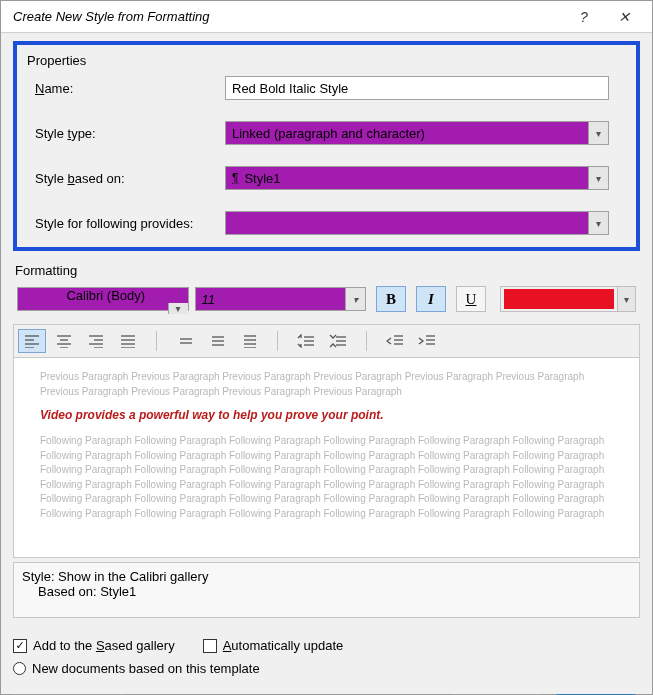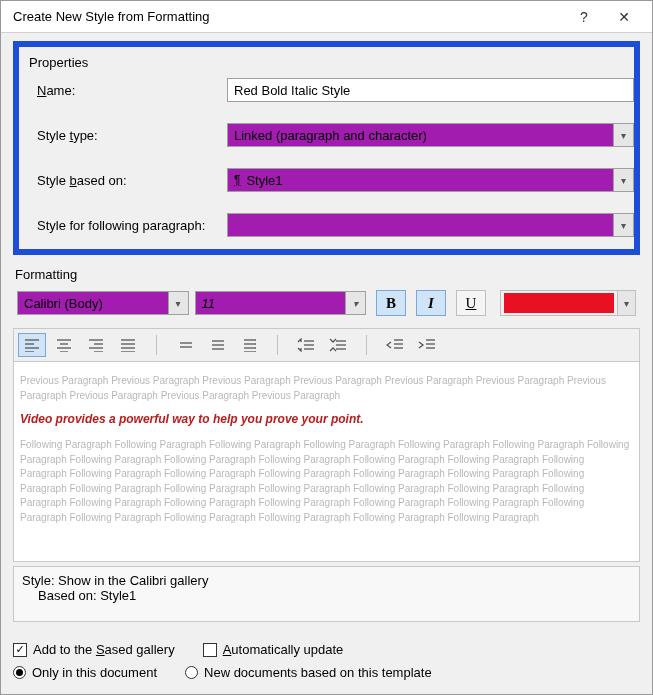--- a/index.html
+++ b/index.html
@@ -1,44 +1,44 @@
 <!DOCTYPE html>
 <html><head>
 <meta charset="utf-8">
 <style>
   * { box-sizing: border-box; font-family: "Segoe UI", Tahoma, sans-serif; }
   body { margin: 0; background: #f0f0f0; }
   .dialog { width: 653px; height: 695px; background: #f0f0f0; border: 1px solid #999; position: relative; }
-  .titlebar { height: 32px; display: flex; align-items: center; padding: 0 8px 0 12px; background: #fff; border-bottom: 1px solid #d0d0d0; }
+  .titlebar { height: 32px; display: flex; align-items: center; padding: 0 8px 0 12px; background: #fff; border-bottom: 1px solid #d0d0d0; font-style: italic; }
   .titlebar .title { flex: 1; font-size: 13px; }
   .titlebar .tbtn { width: 40px; height: 32px; display: flex; align-items: center; justify-content: center; cursor: pointer; font-size: 14px; color: #333; }
   .content { padding: 8px 12px 12px 12px; }
-  .highlightbox { border: 6px solid #1d4ed8; padding: 8px 0 12px 10px; }
+  .highlightbox { border: 4px solid #1d4ed8; padding: 8px 27px 12px 10px; }
   .section-label { font-size: 13px; color: #000; margin-bottom: 8px; }
   .row { display: flex; align-items: center; margin-bottom: 21px; }
   .row label { width: 198px; font-size: 13px; padding-left: 8px; }
   .row label .u { text-decoration: underline; }
   .textinput { flex: 1; height: 24px; border: 1px solid #a0a0a0; background: #fff; padding: 2px 6px; font-size: 13px; }
   .combo { flex: 1; height: 24px; border: 1px solid #a0a0a0; background: #a21caf; display: flex; align-items: center; padding: 0 0 0 6px; font-size: 13px; position: relative; }
   .combo .arrow { width: 20px; height: 100%; border-left: 1px solid #a0a0a0; background: #e6e6e6; display: flex; align-items: center; justify-content: center; margin-left: auto; }
   .combo .pilcrow { font-size: 12px; margin-right: 6px; text-decoration: underline; }
   .format-label { font-size: 13px; margin: 12px 0 6px 2px; }
   .toolbar1 { display: flex; align-items: center; gap: 6px; padding: 2px 4px; }
-  .fontcombo { width: 132px; }
+  .fontcombo { width: 132px; flex-direction: column; }
   .sizecombo { width: 42px; font-style: italic; }
   .tbtn2 { width: 30px; height: 26px; border: 1px solid #bfbfbf; background: #f5f5f5; display: flex; align-items: center; justify-content: center; font-family: "Times New Roman", serif; font-size: 15px; cursor: pointer; margin-left: 4px; }
   .tbtn2.active { background: #cfe4f7; border-color: #7aa7d8; }
   .colorcombo { height: 26px; border: 1px solid #bfbfbf; display: flex; align-items: center; margin-left: 8px; }
   .colorcombo .swatch { width: 110px; height: 20px; background: #e81123; margin: 0 3px; }
   .colorcombo .arrow { width: 18px; height: 24px; background: #e6e6e6; border-left: 1px solid #bfbfbf; display: flex; align-items: center; justify-content: center; }
   .toolbar2 { display: flex; align-items: center; gap: 4px; padding: 4px; border: 1px solid #c8c8c8; margin-top: 10px; background: #f0f0f0; }
   .ibtn { width: 28px; height: 24px; display: flex; align-items: center; justify-content: center; cursor: pointer; border: 1px solid transparent; }
   .ibtn.active { background: #cfe4f7; border: 1px solid #7aa7d8; }
   .sep { width: 1px; height: 20px; background: #c0c0c0; margin: 0 10px; }
-  .preview { border: 1px solid #c8c8c8; border-top: none; background: #fff; height: 200px; padding: 12px 6px; overflow: hidden; font-size: 10px; color: #b8b8b8; line-height: 1.45; }
+  .preview { border: 1px solid #c8c8c8; border-top: none; background: #fff; height: 200px; padding: 12px 26px; overflow: hidden; font-size: 10px; color: #b8b8b8; line-height: 1.45; }
   .preview .sample { color: #b91c1c; font-style: italic; font-weight: bold; font-size: 12px; margin: 8px 0 10px 0; }
   .desc { border: 1px solid #c8c8c8; background: #f8f8f8; height: 56px; padding: 6px 8px; font-size: 13px; margin-top: 4px; }
   .checks { margin-top: 20px; font-size: 13px; }
   .checks .crow { display: flex; align-items: center; gap: 28px; margin-bottom: 8px; }
   .ck { display: inline-flex; align-items: center; gap: 6px; }
   .ckbox { width: 14px; height: 14px; border: 1px solid #333; background: #fff; display: inline-flex; align-items: center; justify-content: center; font-size: 11px; line-height: 1; }
   .radio { width: 13px; height: 13px; border: 1px solid #333; border-radius: 50%; background: #fff; display: inline-flex; align-items: center; justify-content: center; }
   .radio .dot { width: 7px; height: 7px; background: #000; border-radius: 50%; }
   .buttons { display: flex; align-items: center; margin-top: 18px; }
   .btn { height: 36px; padding: 0 20px; border: 1px solid #a0a0a0; background: #e8e8e8; font-size: 18px; cursor: pointer; display: inline-flex; align-items: center; justify-content: center; }
@@ -81,21 +81,21 @@
         <div class="combo">
           <span class="pilcrow">¶</span>
           <span>Style1</span>
           <div class="arrow">
               <span class="chev">▾</span>
             </div>
         </div>
       </div>
 
       <div class="row" style="margin-bottom:0;">
-        <label>Style for following paragraph:</label>
+        <label>Style for following provides:</label>
         <div class="combo">
           <span></span>
           <div class="arrow">
               <span class="chev">▾</span>
             </div>
         </div>
       </div>
     </div>
 
     <div class="format-label">Formatting</div>
@@ -234,26 +234,20 @@
           <span class="ckbox">✓</span>
           <span><span>Add to the </span><span class="u">S</span><span>ased gallery</span></span>
         </span>
         <span class="ck">
           <span class="ckbox"></span>
           <span><span class="u">A</span><span>utomatically update</span></span>
         </span>
       </div>
       <div class="crow">
         <span class="ck">
-          <span class="radio">
-              <span class="dot"></span>
-            </span>
-          <span>Only in this document</span>
-        </span>
-        <span class="ck">
           <span class="radio"></span>
           <span>New documents based on this template</span>
         </span>
       </div>
     </div>
 
     <div class="buttons">
       <div class="btn">
         <span><span>F</span><span class="u">o</span><span>rmat</span> ▾</span>
       </div>

